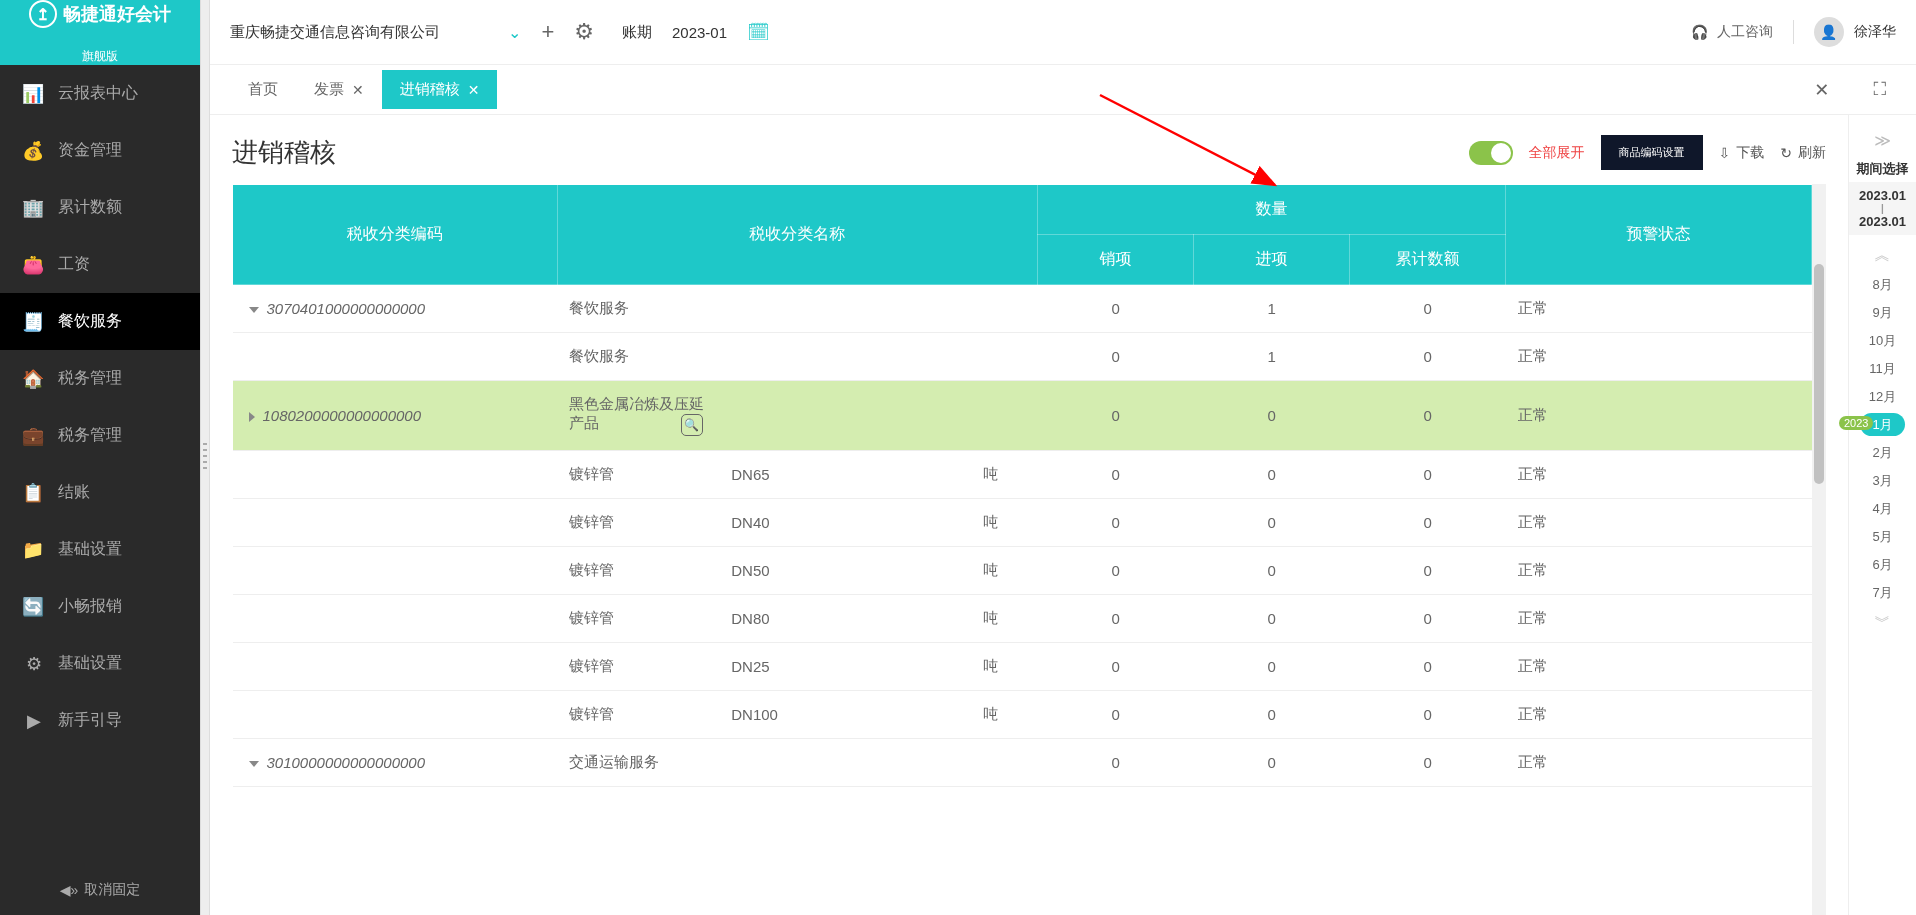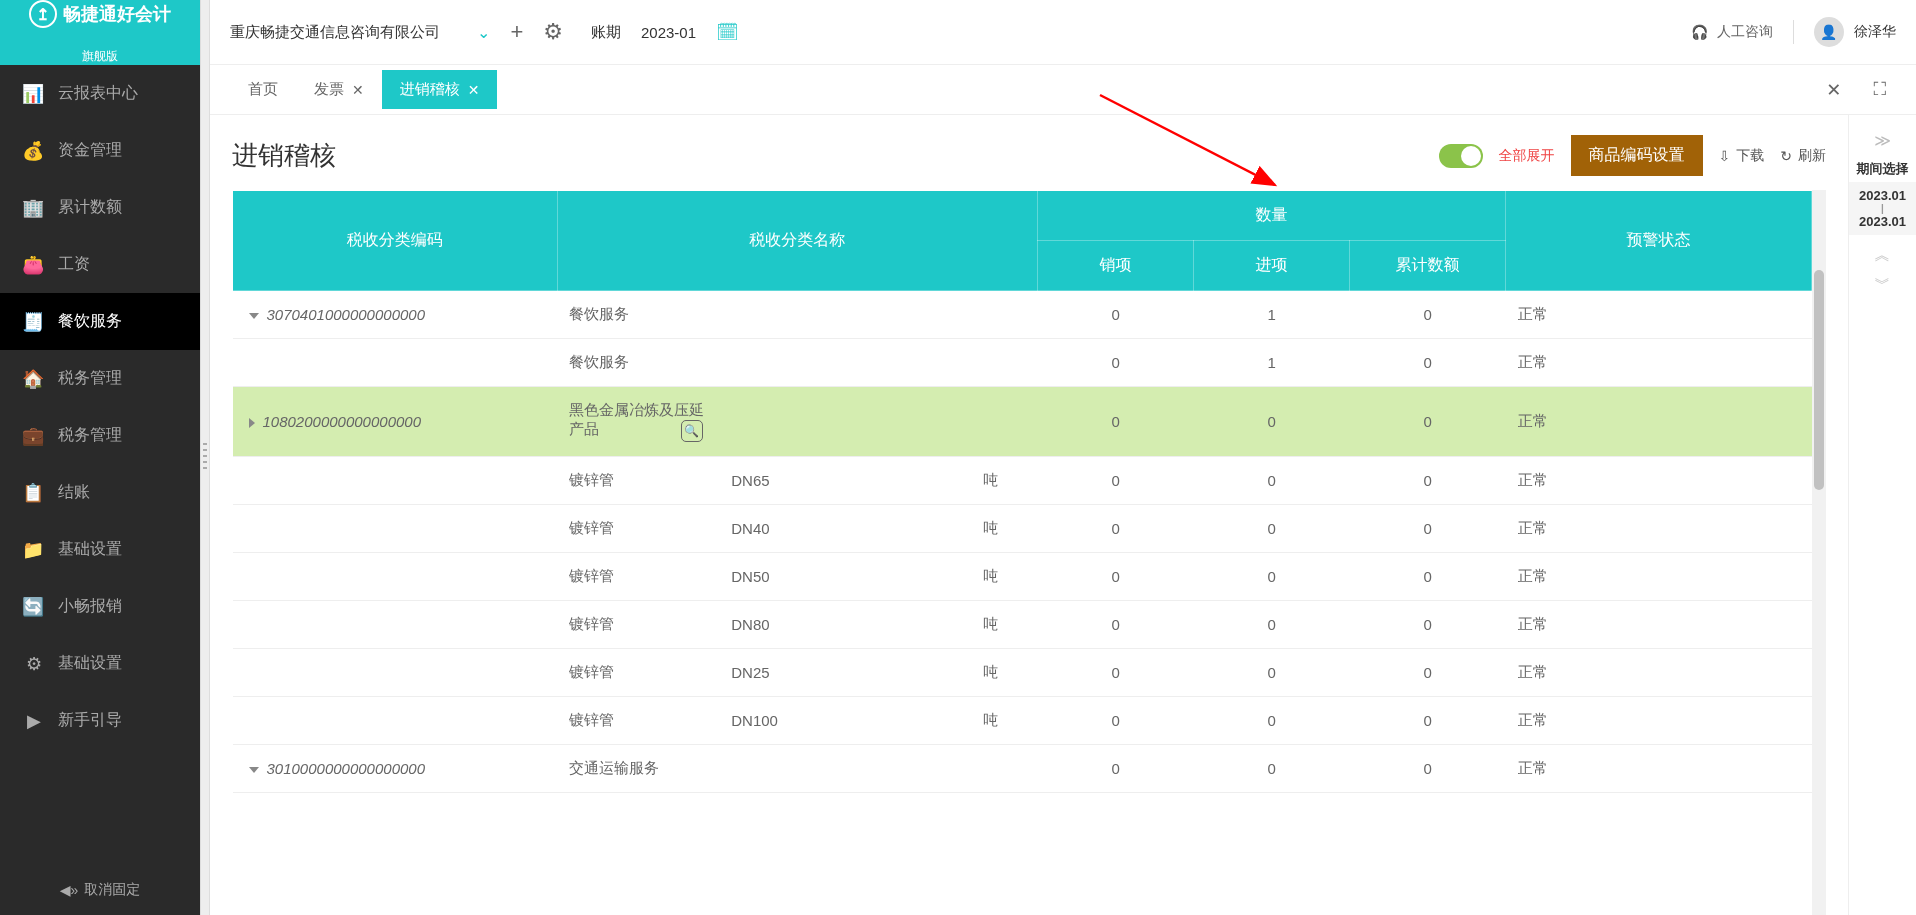--- a/index.html
+++ b/index.html
@@ -20,52 +20,52 @@
 
     
     .drag-handle { width: 10px; background: #eee; border-left: 1px solid #ddd; border-right: 1px solid #ddd; display: flex; align-items: center; justify-content: center; cursor: col-resize; }
     .drag-dots { width: 4px; height: 30px; background: repeating-linear-gradient(#aaa 0 2px, transparent 2px 6px); }
 
     
     .main { flex: 1; display: flex; flex-direction: column; min-width: 0; }
 
     
     .header { height: 65px; display: flex; align-items: center; padding: 0 20px; border-bottom: 1px solid #eee; gap: 20px; }
-    .company-select { display: flex; align-items: center; gap: 37px; cursor: pointer; font-size: 15px; }
+    .company-select { display: flex; align-items: center; gap: 68px; cursor: pointer; font-size: 15px; }
     .chevron-down { color: #1ec8c8; font-size: 16px; }
     .header-icon { font-size: 22px; color: #666; cursor: pointer; }
     .period-label { font-size: 15px; margin-left: 8px; }
     .period-value { font-size: 15px; }
     .period-icon { color: #1ec8c8; font-size: 18px; }
     .header-spacer { flex: 1; }
     .support { display: flex; align-items: center; gap: 8px; cursor: pointer; color: #666; }
     .divider-v { width: 1px; height: 24px; background: #ddd; }
     .user { display: flex; align-items: center; gap: 10px; cursor: pointer; }
     .avatar { width: 30px; height: 30px; border-radius: 50%; background: #ddd; display: flex; align-items: center; justify-content: center; color: #888; }
 
     
-    .tabs { display: flex; align-items: center; padding: 0 20px; height: 50px; border-bottom: 1px solid #eee; gap: 12px; }
+    .tabs { display: flex; align-items: center; padding: 0 20px; height: 50px; border-bottom: 1px solid #eee; gap: 24px; }
     .tab { padding: 10px 18px; cursor: pointer; display: flex; align-items: center; gap: 8px; font-size: 15px; color: #666; }
     .tab.active { background: #1ec8c8; color: #fff; }
     .tab-close { font-size: 14px; cursor: pointer; }
     .tabs-spacer { flex: 1; }
     .tabs-icon { color: #666; font-size: 18px; cursor: pointer; padding: 0 10px; }
 
     
     .red-arrow { position: absolute; top: 90px; left: 1095px; pointer-events: none; z-index: 50; }
 
     
     .page-body { display: flex; flex: 1; min-height: 0; }
     .content { flex: 1; padding: 20px 22px 0 22px; display: flex; flex-direction: column; min-width: 0; }
     .toolbar { display: flex; align-items: center; margin-bottom: 14px; gap: 16px; }
     .page-title { font-size: 26px; font-weight: 500; flex: 1; }
     .toggle { width: 44px; height: 24px; background: #8bc34a; border-radius: 12px; position: relative; cursor: pointer; }
     .toggle-knob { position: absolute; right: 2px; top: 2px; width: 20px; height: 20px; background: #fff; border-radius: 50%; }
     .toolbar-text { color: #ef4444; cursor: pointer; }
-    .btn-green { background: #a16207; color: #fff; padding: 10px 18px; cursor: pointer; font-size: 16px; }
+    .btn-green { background: #0f172a; color: #fff; padding: 10px 18px; cursor: pointer; font-size: 11px; }
     .toolbar-action { display: flex; align-items: center; gap: 6px; cursor: pointer; color: #555; }
 
     
     .table-wrap { flex: 1; overflow: hidden; display: flex; }
     .table-scroll { flex: 1; overflow-y: auto; }
     table { border-collapse: collapse; width: 100%; table-layout: fixed; }
     th { background: #1ec8c8; color: #fff; font-weight: normal; padding: 14px 8px; border: 1px solid rgba(255,255,255,0.3); text-align: center; font-size: 16px; }
     td { border-bottom: 1px solid #eee; padding: 14px 12px; font-size: 15px; color: #666; text-align: center; }
     td.left { text-align: left; }
     tr.highlighted td { background: #d4edb0; }
@@ -378,17 +378,31 @@
 
       <div class="period-panel">
         <span class="period-collapse">≫</span>
         <div class="period-header">期间选择</div>
         <div class="period-range">
           <div>2023.01</div>
           <div style="font-size:10px;color:#999">|</div>
           <div>2023.01</div>
         </div>
         <span class="period-updown">︽</span>
+        <div class="month-list" id="month-list">
+            <span class="month-item">8月</span>
+            <span class="month-item">9月</span>
+            <span class="month-item">10月</span>
+            <span class="month-item">11月</span>
+            <span class="month-item">12月</span>
+            <div style="position: relative; width: 100%; text-align: center;"><span class="year-badge">2023</span><span class="month-item active">1月</span></div>
+            <span class="month-item">2月</span>
+            <span class="month-item">3月</span>
+            <span class="month-item">4月</span>
+            <span class="month-item">5月</span>
+            <span class="month-item">6月</span>
+            <span class="month-item">7月</span>
+          </div>
         <span class="period-updown">︾</span>
       </div>
     </div>
   </div>
 </div>
 
 </body></html>

